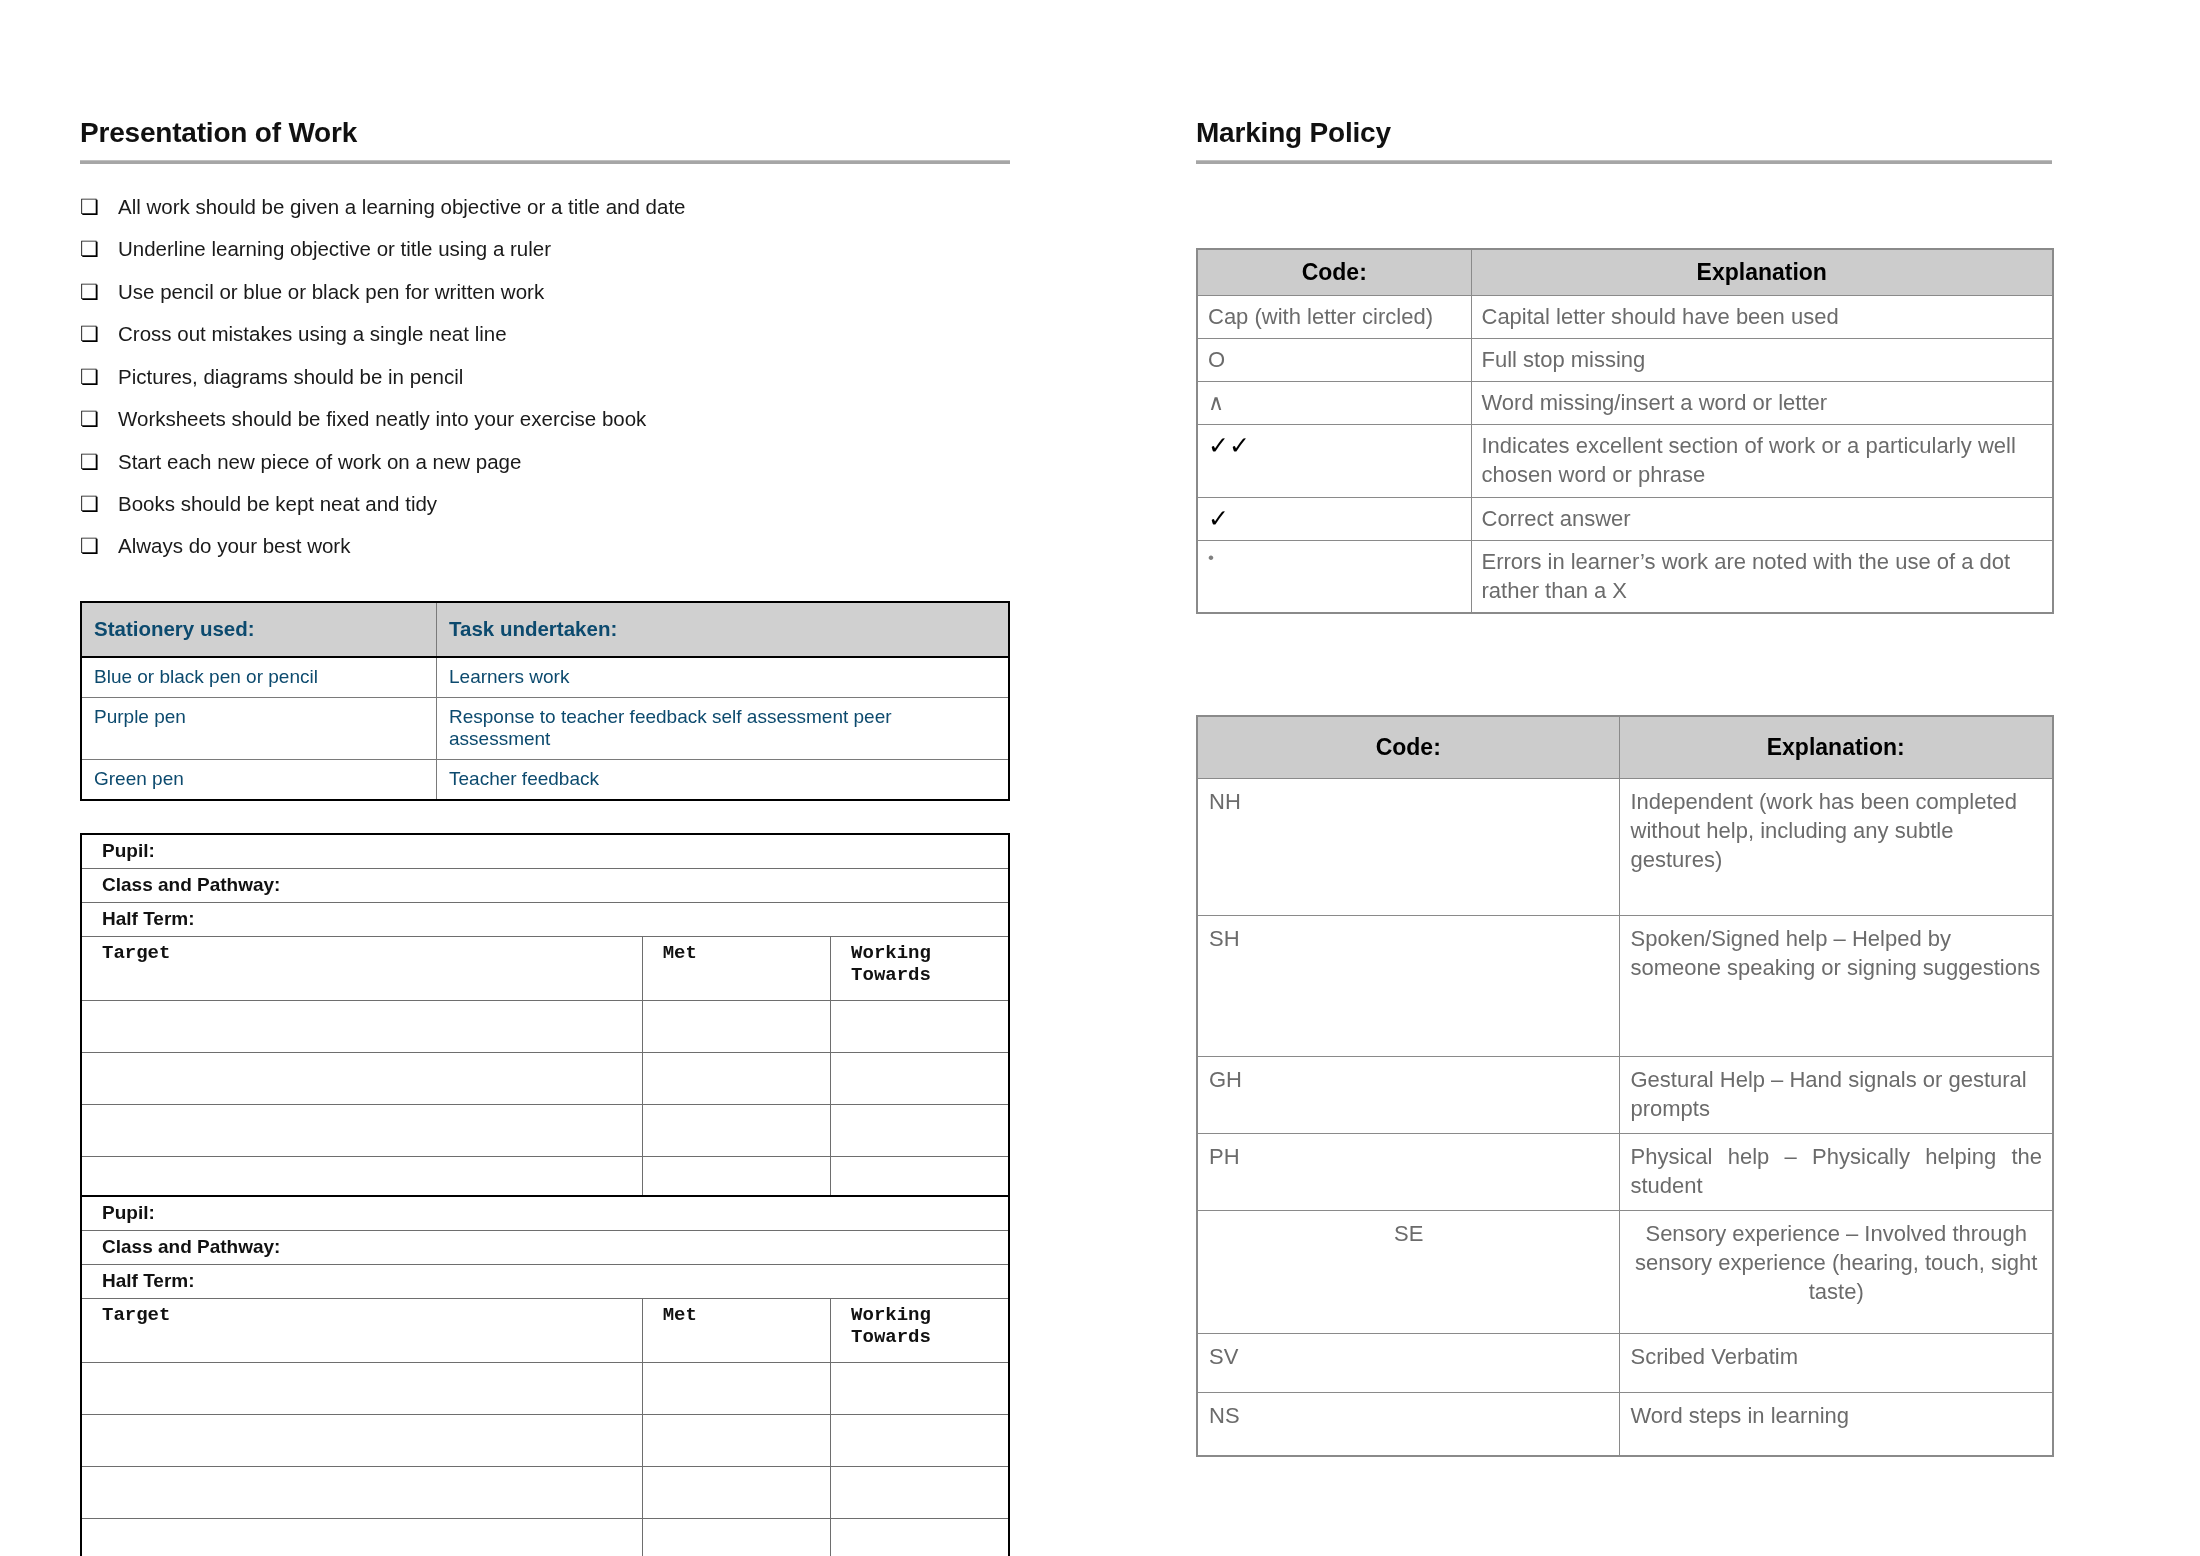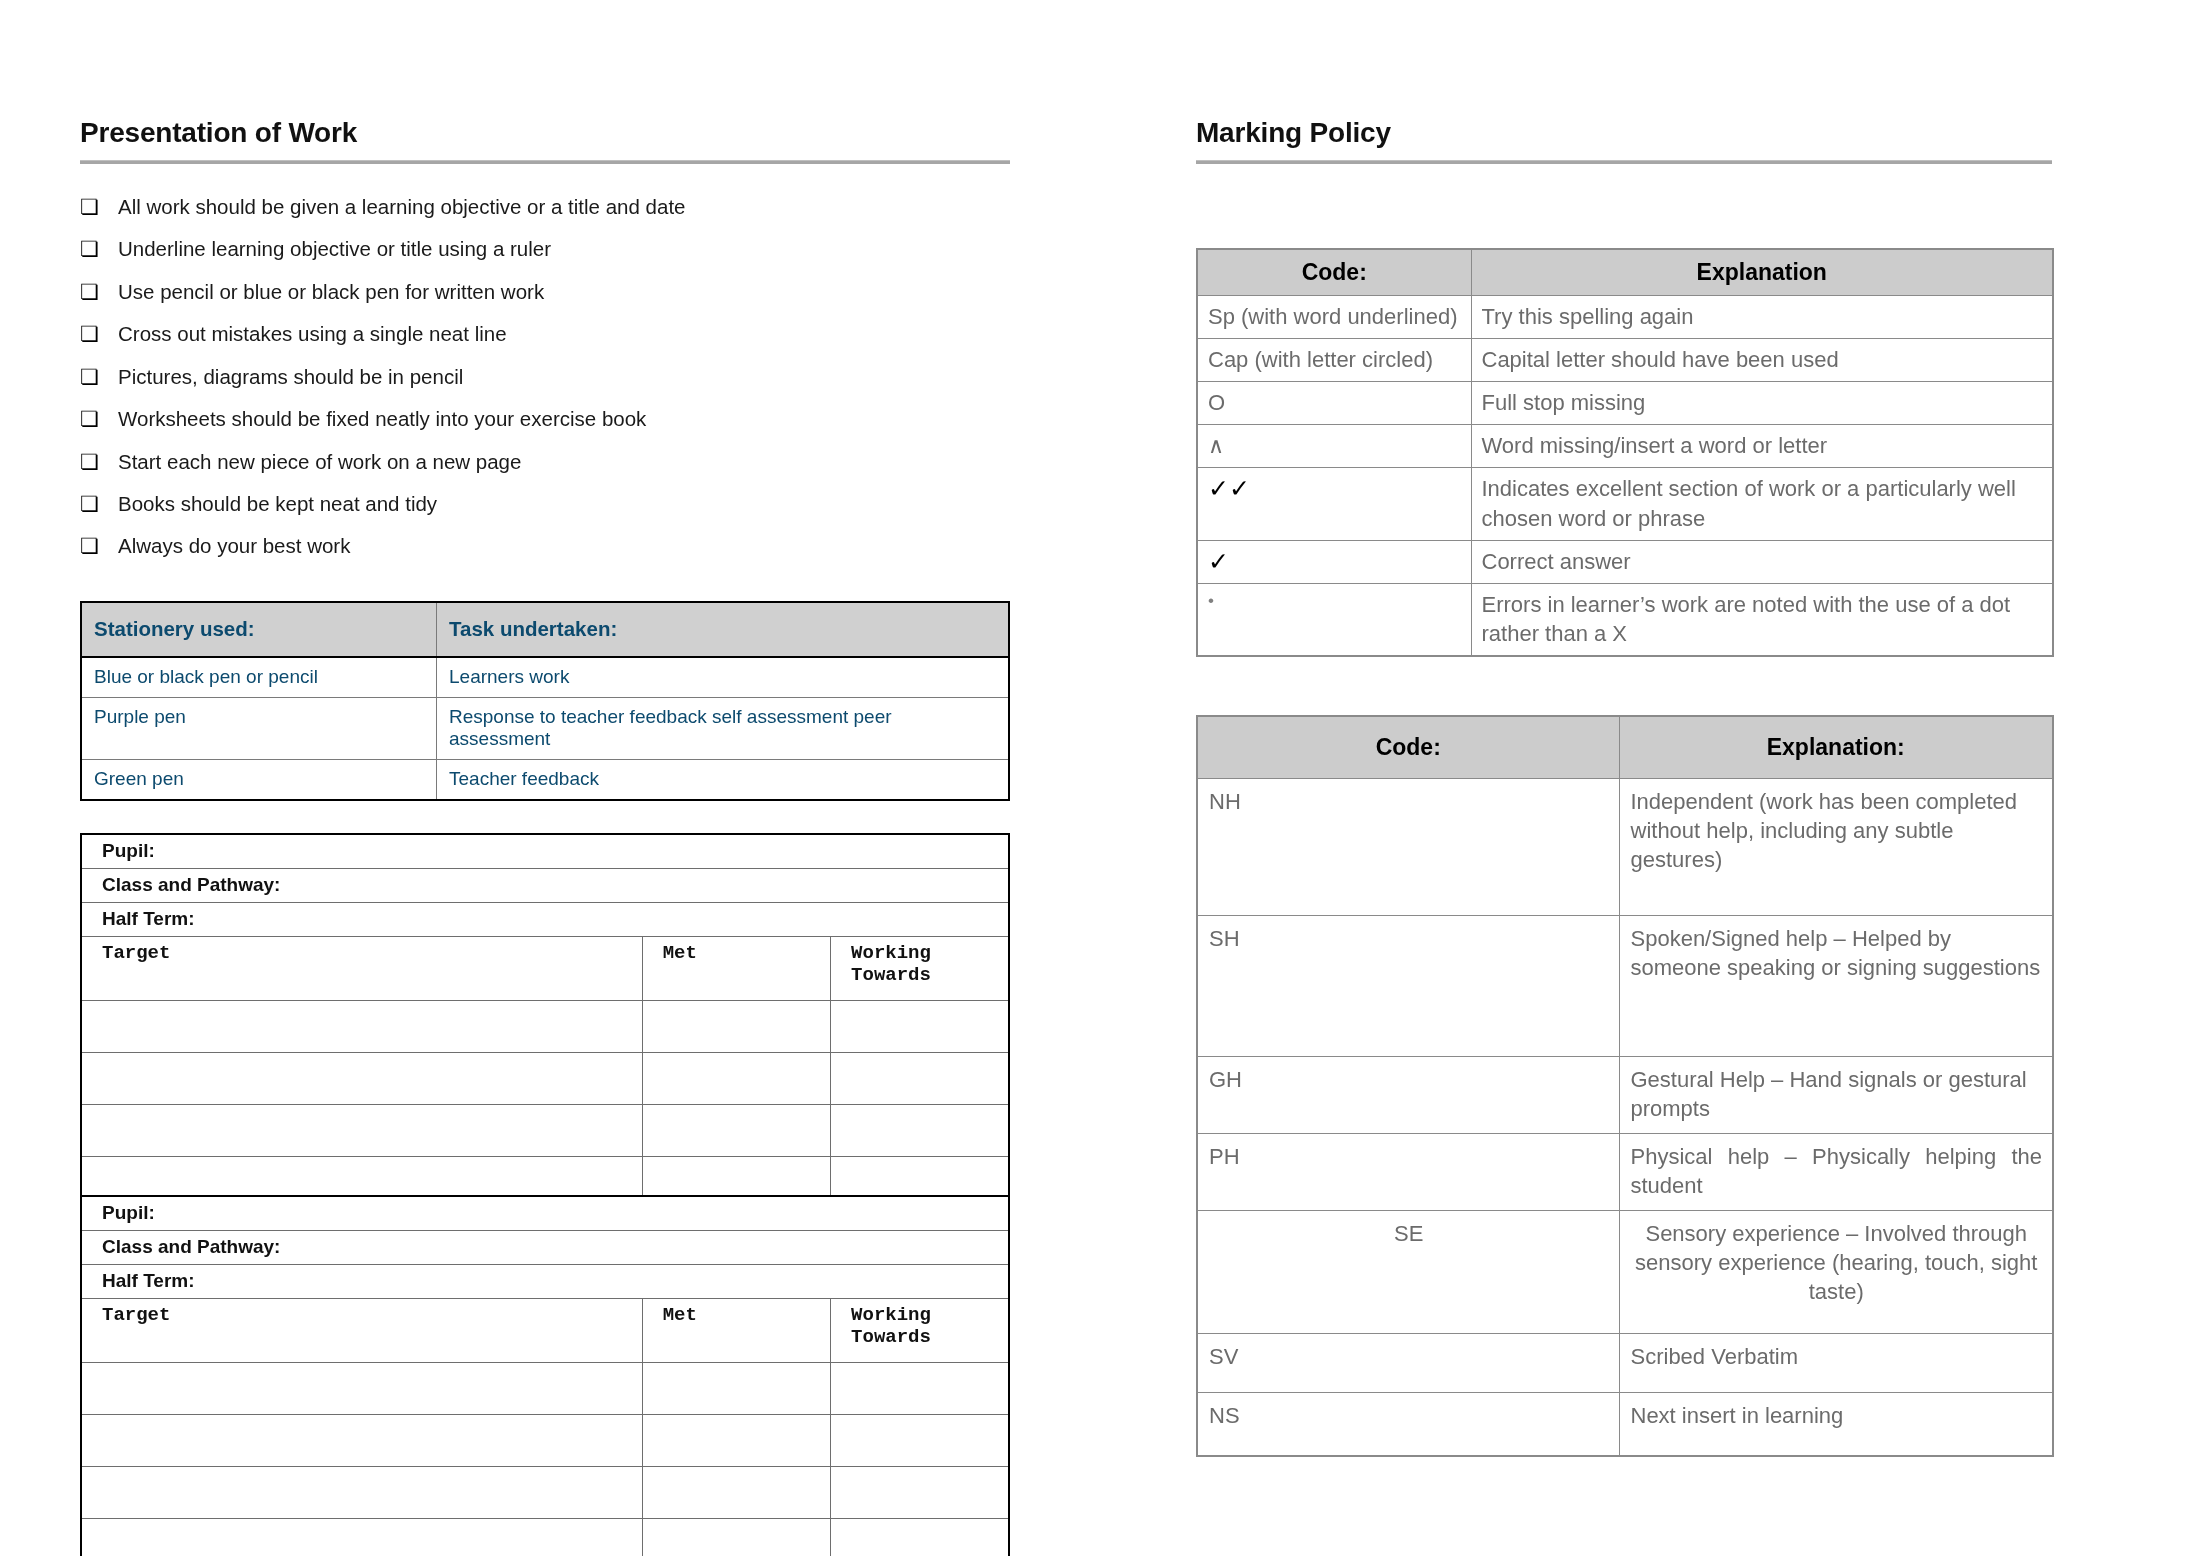--- a/index.html
+++ b/index.html
@@ -382,24 +382,20 @@
     <colgroup>
         <col class="c-code">
         <col class="c-exp">
       </colgroup>
     <tbody>
         <tr class="hdr">
       <td>Code:</td>
       <td>Explanation</td>
     </tr>
     <tr>
-      <td>Sp (with word underlined)</td>
-      <td>Try this spelling again</td>
-    </tr>
-    <tr>
       <td>Cap (with letter circled)</td>
       <td>Capital letter should have been used</td>
     </tr>
     <tr>
       <td>O</td>
       <td>Full stop missing</td>
     </tr>
     <tr>
       <td>∧</td>
       <td>Word missing/insert a word or letter</td>
@@ -449,18 +445,18 @@
     <tr>
       <td class="tall-se">SE</td>
       <td class="tall-se justify">Sensory experience – Involved through sensory experience (hearing, touch, sight taste)</td>
     </tr>
     <tr>
       <td class="tall-sv">SV</td>
       <td class="tall-sv">Scribed Verbatim</td>
     </tr>
     <tr>
       <td class="tall-ns">NS</td>
-      <td class="tall-ns">Next insert in learning</td>
+      <td class="tall-ns">Word steps in learning</td>
     </tr>
   </tbody>
     </table>
 
 </div>
 
 </body></html>

